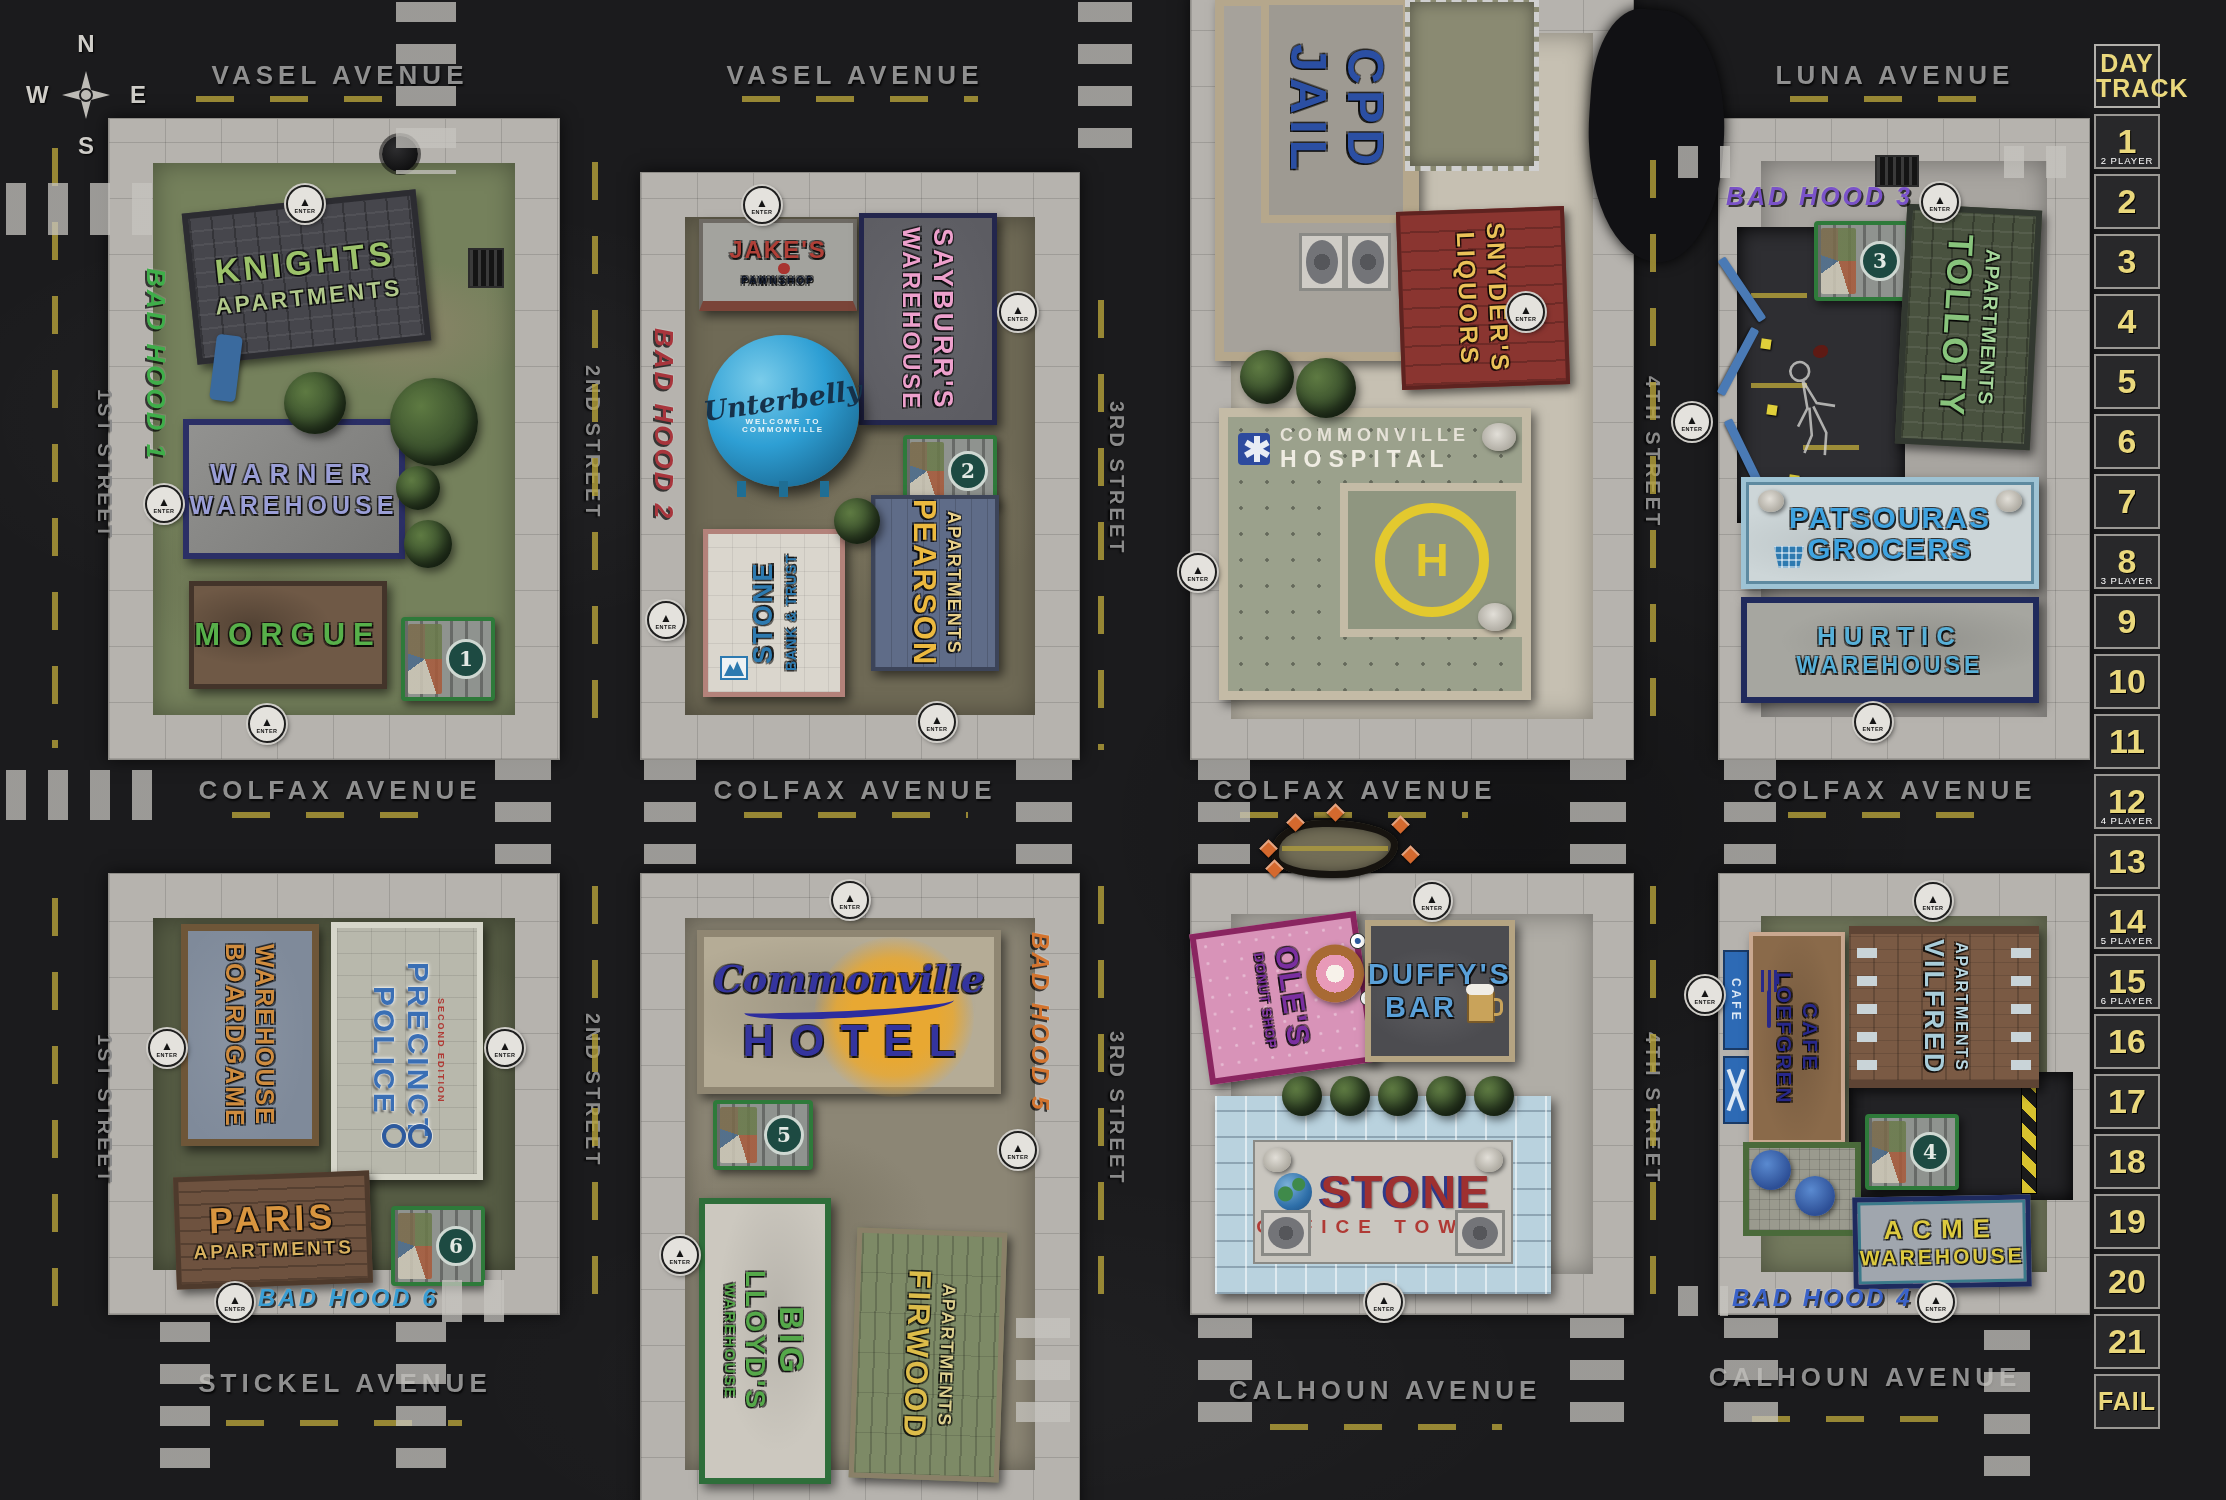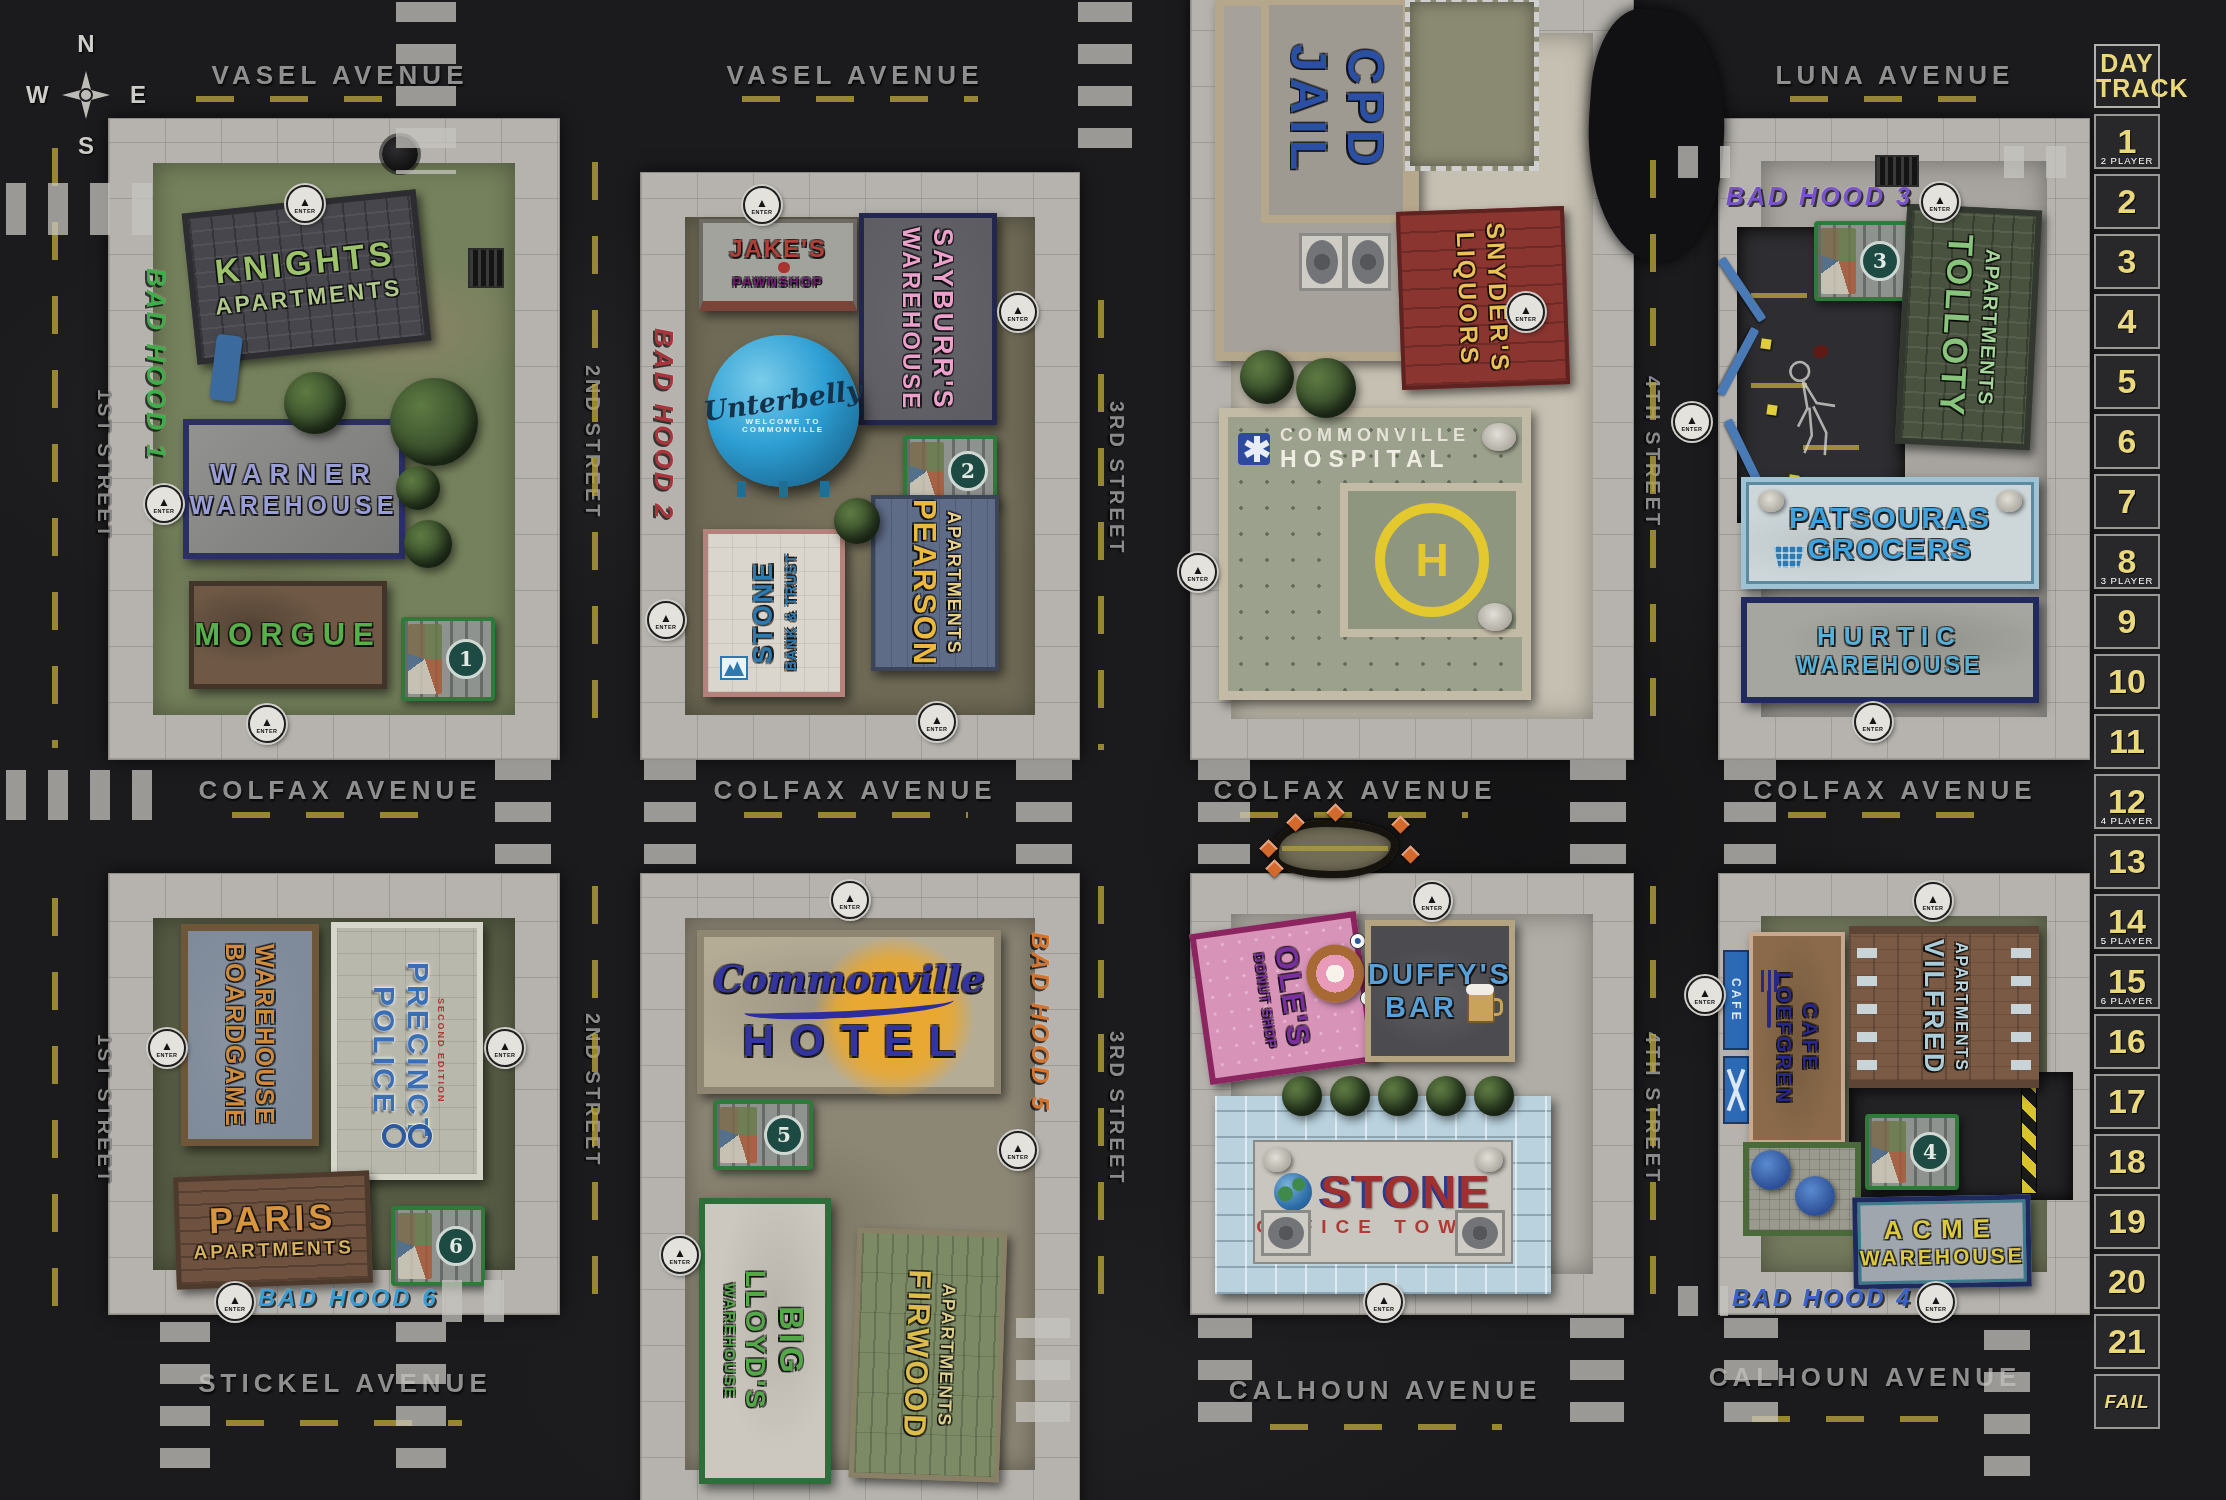--- a/index.html
+++ b/index.html
@@ -63,21 +63,21 @@
   .pothole::after{content:"";position:absolute;left:8%;top:45%;width:84%;height:5px;background:#b6a23a;opacity:.7;}
   
   .dt{position:absolute;left:2094px;top:44px;width:66px;}
   .dt-head{box-sizing:border-box;height:64px;background:#242426;border:2px solid #b3b1ac;
     color:#ead87c;font-weight:800;font-size:25px;line-height:1.02;text-align:center;display:flex;
     flex-direction:column;justify-content:center;letter-spacing:1px;}
   #dt-cells{display:flex;flex-direction:column;gap:5px;margin-top:6px;}
   .dt-cell{box-sizing:border-box;height:55px;background:#28282a;border:2px solid #9a9894;position:relative;
     display:flex;align-items:center;justify-content:center;}
   .dt-num{color:#ead87c;font-size:34px;font-weight:800;text-shadow:1px 1px 0 #000;}
-  .dt-num.dt-word{font-size:19px;letter-spacing:1px;font-style:italic;}
+  .dt-num.dt-word{font-size:25px;letter-spacing:1px;}
   .dt-sub{position:absolute;bottom:1px;left:0;right:0;text-align:center;font-size:9.5px;font-weight:normal;
     color:#fff;letter-spacing:1px;}
   
   .compass{position:absolute;left:26px;top:30px;width:120px;height:130px;color:#cfcdc8;font-weight:bold;}
   .compass span{position:absolute;font-size:24px;text-shadow:1px 1px 2px #000;}
   .cp-n{left:50%;top:0;transform:translateX(-50%);}
   .cp-s{left:50%;bottom:0;transform:translateX(-50%);}
   .cp-w{left:0;top:50%;transform:translateY(-50%);}
   .cp-e{right:0;top:50%;transform:translateY(-50%);}
   
@@ -172,21 +172,21 @@
       <div class="badge">1</div>
     </div>
   </div>
 
   <div class="block" style="left:640px;top:172px;width:438px;height:586px">
     <div class="lot" style="background:#6f6a56;background-image:radial-gradient(ellipse 150px 90px at 60% 60%, #7d7660, transparent)"></div>
     <div class="bld" style="left:58px;top:46px;width:158px;height:92px;background:#a3a39e;border:4px solid #6e6a64;border-bottom:10px solid #7a4438">
       <div class="t" style="gap:1px">
           <span class="o" style="font-size:24px;letter-spacing:2px;color:#b04038">JAKE'S</span>
         <span class="cherries"></span>
-        <span class="o" style="font-size:13px;letter-spacing:2px;color:#701a75">PAWNSHOP</span>
+        <span class="o" style="font-size:10px;letter-spacing:2px;color:#0f172a">PAWNSHOP</span>
         </div>
     </div>
     <div class="bld" style="left:218px;top:40px;width:138px;height:212px;background:#5c5c62;background-image:radial-gradient(ellipse 90px 140px at 40% 50%,rgba(255,255,255,.05),transparent);border:5px solid #23264d">
       <div class="t vrl">
           <span class="o" style="font-size:27px;letter-spacing:3px;color:#eda0cc">SAYBURR'S</span>
         <span class="o" style="font-size:24px;letter-spacing:3px;color:#eda0cc">WAREHOUSE</span>
         </div>
     </div>
     <div class="bld" style="left:66px;top:162px;width:152px;height:152px;border-radius:50%;border:none;background:radial-gradient(circle at 35% 30%,#7accea,#2e9fd4 45%,#1c6e99 80%,#14506e);box-shadow:6px 8px 14px rgba(0,0,0,.6)">
       <div class="t" style="gap:2px">

